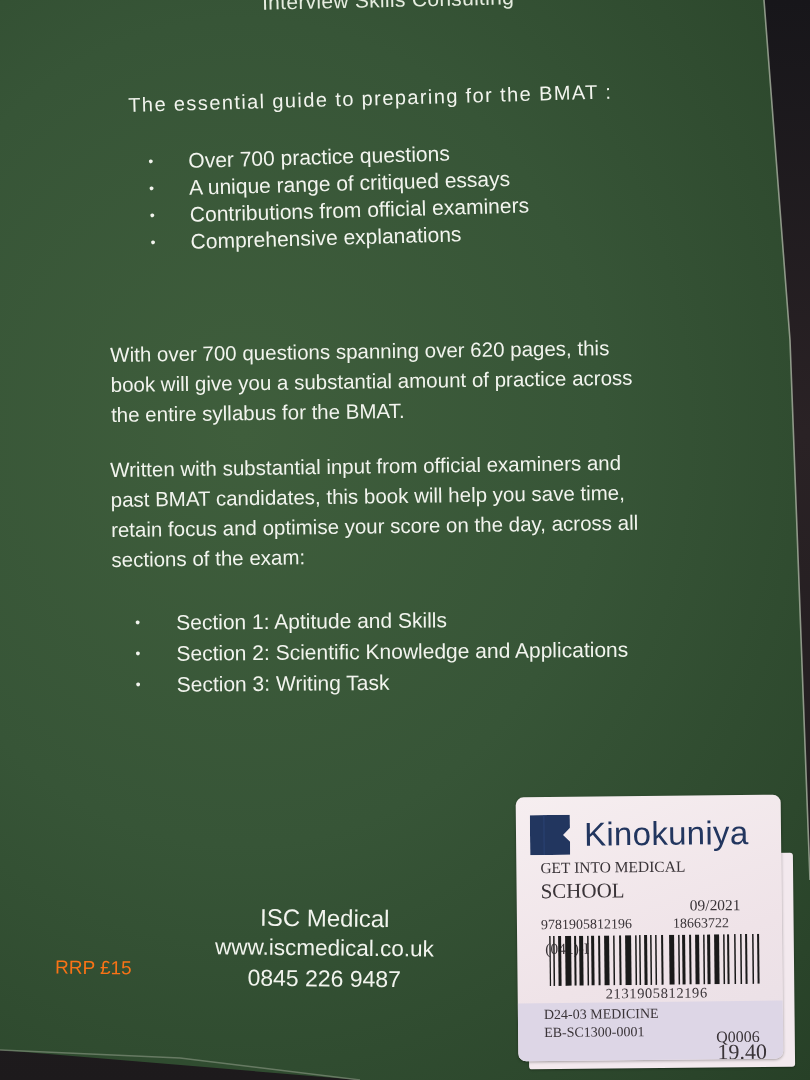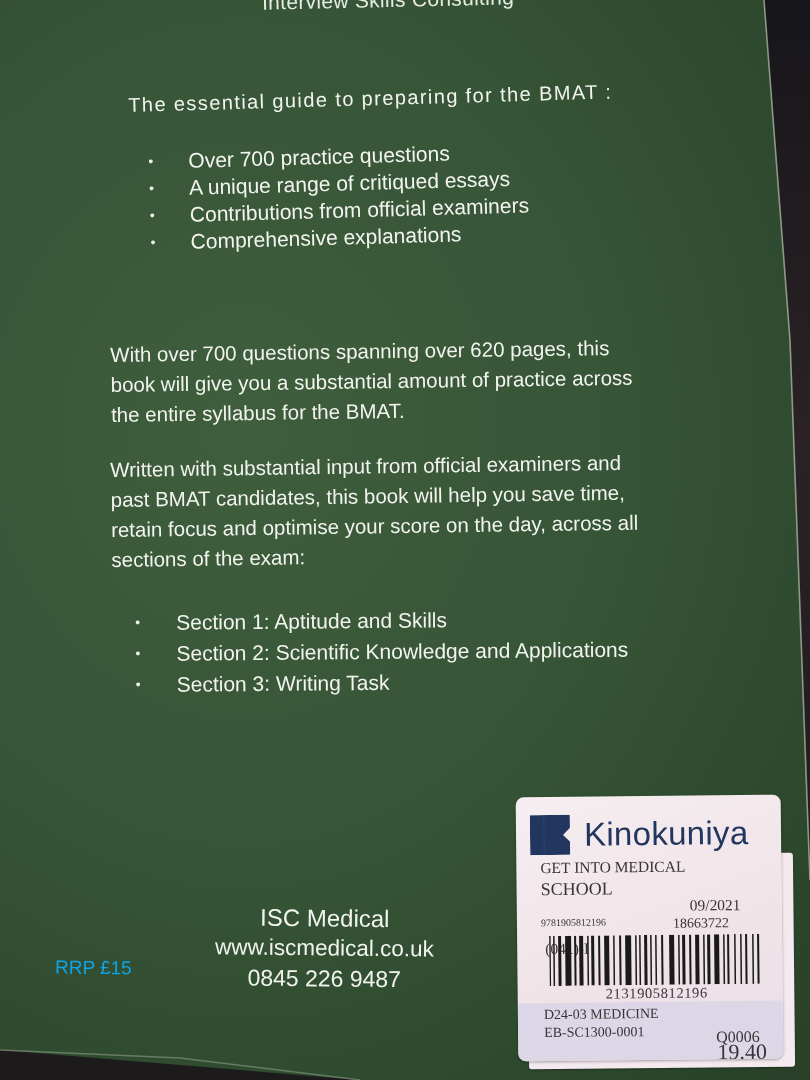--- a/index.html
+++ b/index.html
@@ -59,21 +59,21 @@
     .publisher {
       position: absolute; left: 190px; top: 902px; width: 270px;
       color: #f2f4ee; text-align: center;
       transform: rotate(0.6deg); transform-origin: left top;
     }
     .publisher .name { font-size: 24px; line-height: 30px; }
     .publisher .url { font-size: 22.5px; line-height: 30px; }
     .publisher .phone { font-size: 23px; line-height: 30px; }
     .rrp {
       position: absolute; left: 55px; top: 957px;
-      color: #0ea5e9; font-size: 19px;
+      color: #f97316; font-size: 19px;
       transform: rotate(0.6deg);
     }
     
     .sticker {
       position: absolute; left: 517px; top: 796px; width: 265px; height: 264px;
       background: linear-gradient(160deg, #f6eef0 0%, #efe3e8 60%, #e9dfe6 100%);
       border-radius: 8px;
       box-shadow: 0 1px 3px rgba(0,0,0,0.35);
       transform: rotate(-0.6deg);
       overflow: hidden;
@@ -88,24 +88,24 @@
     .logo-mark { width: 40px; height: 40px; }
     .logo-text {
       margin-left: 14px; color: #22365f; font-size: 33px; letter-spacing: 0.3px;
       font-family: "Liberation Sans", sans-serif;
     }
     .label-text {
       position: absolute; font-family: "Liberation Serif", serif; color: #3a3438;
       white-space: nowrap;
     }
     .lt-title1 { left: 24px; top: 62px; font-size: 15.5px; }
-    .lt-title2 { left: 24px; top: 82px; font-size: 18px; }
+    .lt-title2 { left: 24px; top: 82px; font-size: 21px; }
     .lt-code { left: 28px; top: 101px; font-size: 15.5px; margin-top: 42px; }
     .lt-date { left: 173px; top: 101px; font-size: 15.5px; }
-    .lt-isbn { left: 24px; top: 120px; font-size: 10px; }
+    .lt-isbn { left: 24px; top: 120px; font-size: 14px; }
     .lt-num { left: 156px; top: 120px; font-size: 14px; }
     .barcode { position: absolute; left: 32px; top: 139px; width: 216px; height: 50px; }
     .lt-barnum { left: 88px; top: 189px; font-size: 14.5px; letter-spacing: 0.6px; }
     .label-band {
       position: absolute; left: 0; top: 206px; width: 265px; height: 60px;
       background: #ddd6e6;
     }
     .lt-dept { left: 26px; top: 210px; font-size: 14px; }
     .lt-eb { left: 26px; top: 228px; font-size: 14px; }
     .lt-q { left: 198px; top: 233px; font-size: 16px; }

